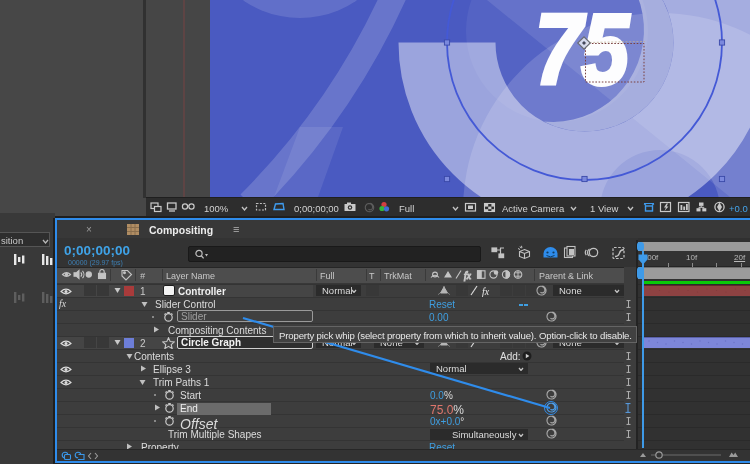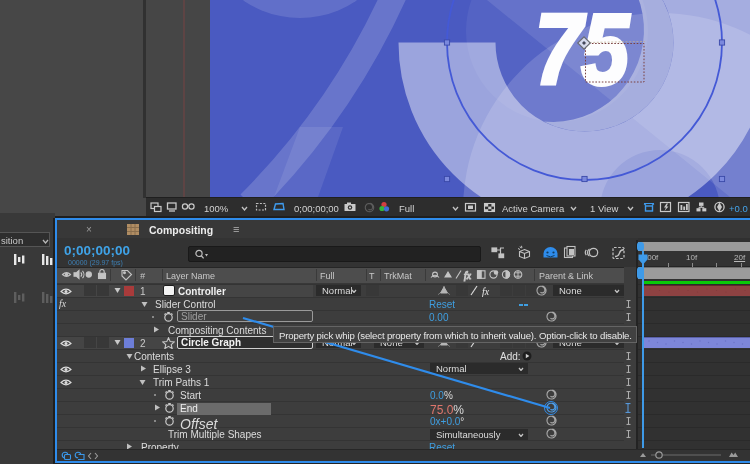--- a/index.html
+++ b/index.html
@@ -395,21 +395,21 @@
 <svg class="ab" style="left:164px;top:415px" width="11" height="11">
     <circle cx="5.5" cy="6.4" r="3.7" fill="none" stroke="#c9c9c9" stroke-width="1.2"></circle>
     <path d="M4.2,1.6 h2.6 M5.5,1.2 v1.6 M8.3,2.4 l1.3,1.3 M2.7,2.4 L1.4,3.7" stroke="#c9c9c9" stroke-width="1.1" fill="none"></path>
   </svg>
 <div class="txt" style="left:180px;top:416px;font-size:14px;color:#dcdcdc;font-style:italic;">Offset</div>
 <div class="txt" style="left:430px;top:416px;font-size:10px;color:#3f9ee0">0x<span style="color:#3f9ee0">+0.0</span><span style="color:#dcdcdc">°</span></div>
 <svg class="ab" style="left:546px;top:415px" width="11" height="11">
     <path d="M6.28,1.07 L7.16,1.32 L7.97,1.74 L8.68,2.32 L9.26,3.03 L9.68,3.84 L9.93,4.72 L10.00,5.63 L9.88,6.54 L9.58,7.40 L9.11,8.19 L8.49,8.86 L7.75,9.40 L6.92,9.77 L6.02,9.97 L5.11,9.98 L4.21,9.81 L3.36,9.46 L2.61,8.95 L1.97,8.29 L1.48,7.52 L1.15,6.66 L1.01,5.76 L1.05,4.85 L1.27,3.96 L1.67,3.14 L2.23,2.41 L2.92,1.81 L3.74,1.43 L4.63,1.27 L5.50,1.30 L6.32,1.51 L7.07,1.86 L7.70,2.35 L8.21,2.94 L8.57,3.61 L8.78,4.31 L8.83,5.01 L8.75,5.69 L8.53,6.31 L8.19,6.85 L7.77,7.30 L7.29,7.63 L6.76,7.84 L6.23,7.94 L5.71,7.92 L5.23,7.79 L4.81,7.58 L4.47,7.29" fill="none" stroke="#a8a8a8" stroke-width="1.15"></path>
   </svg>
 <div class="txt" style="left:168px;top:429px;font-size:10px;color:#dcdcdc;">Trim Multiple Shapes</div>
-<div class="dd" style="left:430px;top:429px;width:98px;height:11px;line-height:11px;font-size:9.5px"><span style="padding-left:6px">Simultaneously</span></div>
+<div class="dd" style="left:430px;top:429px;width:98px;height:11px;line-height:11px;font-size:9.5px"><span style="padding-left:22px">Simultaneously</span></div>
 <svg class="ab" style="left:518px;top:433px" width="6" height="4">
     <path d="M1,1 L3.0,3.4 L5.0,1" fill="none" stroke="#c3c3c3" stroke-width="1.3"></path>
   </svg>
 <svg class="ab" style="left:546px;top:428px" width="11" height="11">
     <path d="M6.28,1.07 L7.16,1.32 L7.97,1.74 L8.68,2.32 L9.26,3.03 L9.68,3.84 L9.93,4.72 L10.00,5.63 L9.88,6.54 L9.58,7.40 L9.11,8.19 L8.49,8.86 L7.75,9.40 L6.92,9.77 L6.02,9.97 L5.11,9.98 L4.21,9.81 L3.36,9.46 L2.61,8.95 L1.97,8.29 L1.48,7.52 L1.15,6.66 L1.01,5.76 L1.05,4.85 L1.27,3.96 L1.67,3.14 L2.23,2.41 L2.92,1.81 L3.74,1.43 L4.63,1.27 L5.50,1.30 L6.32,1.51 L7.07,1.86 L7.70,2.35 L8.21,2.94 L8.57,3.61 L8.78,4.31 L8.83,5.01 L8.75,5.69 L8.53,6.31 L8.19,6.85 L7.77,7.30 L7.29,7.63 L6.76,7.84 L6.23,7.94 L5.71,7.92 L5.23,7.79 L4.81,7.58 L4.47,7.29" fill="none" stroke="#a8a8a8" stroke-width="1.15"></path>
   </svg>
 <svg class="ab" style="left:126px;top:443px" width="7" height="7">
     <path d="M1,0.5 L6,3.5 L1,6.5 Z" fill="#c0c0c0"></path>
   </svg>
 <div class="txt" style="left:141px;top:442px;font-size:10px;color:#dcdcdc;">Property</div>

